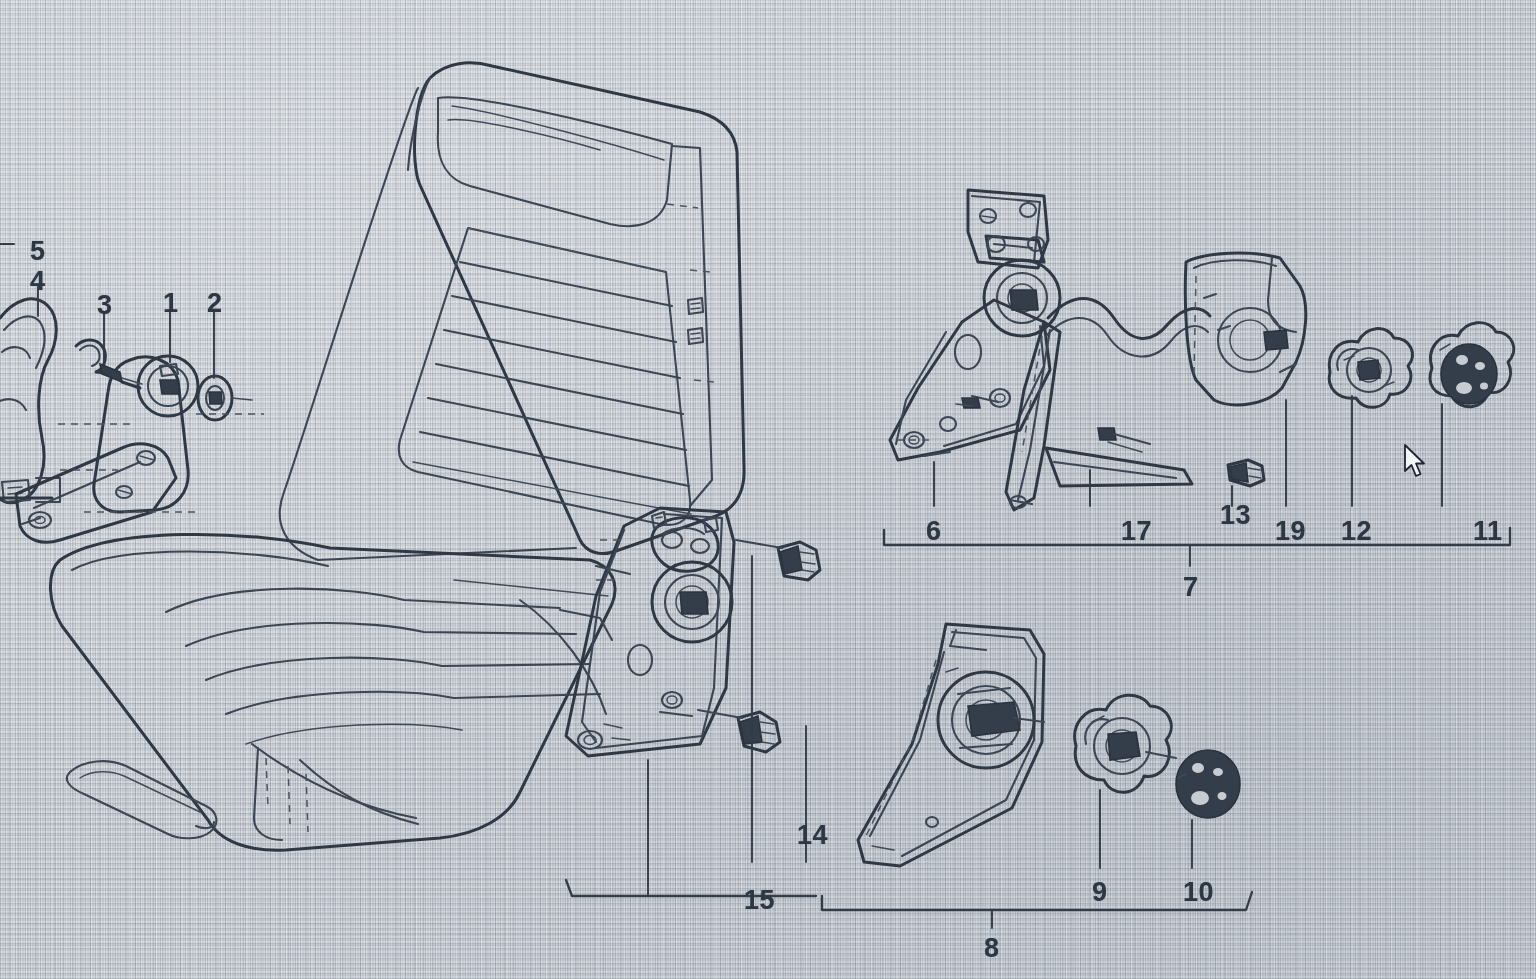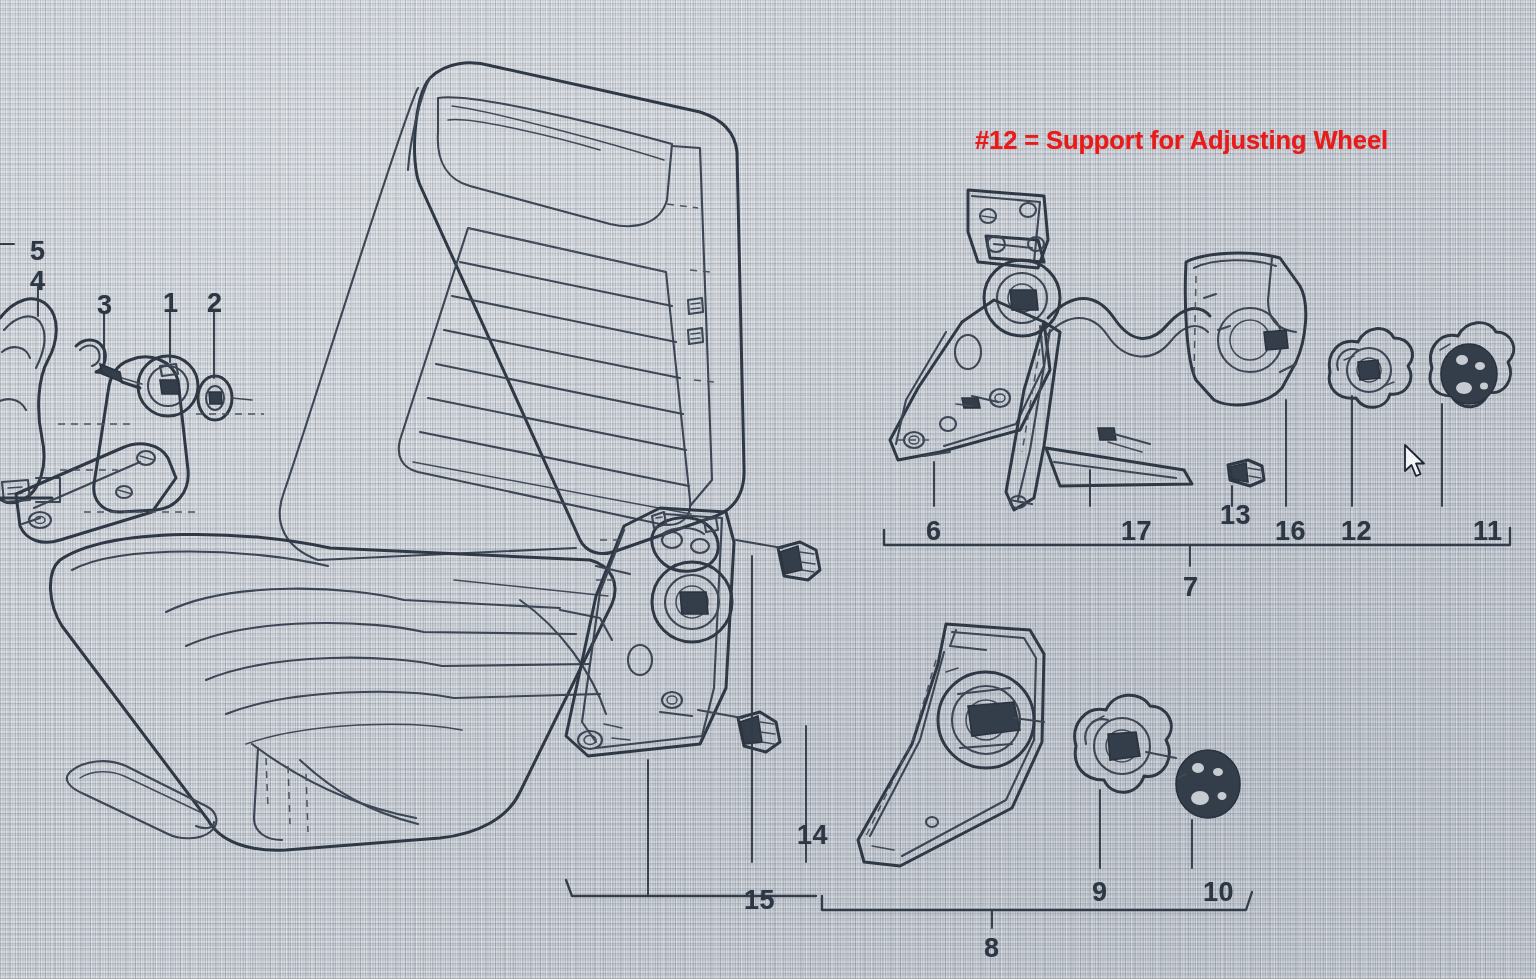--- a/index.html
+++ b/index.html
@@ -430,29 +430,28 @@
   </svg>
 
   <div class="num" style="left: 30px; top: 238px;">5</div>
   <div class="num" style="left: 30px; top: 268px;">4</div>
   <div class="num" style="left: 97px; top: 292px;">3</div>
   <div class="num" style="left: 163px; top: 290px;">1</div>
   <div class="num" style="left: 207px; top: 290px;">2</div>
   <div class="num" style="left: 926px; top: 518px;">6</div>
   <div class="num" style="left: 1082px; top: 518px; padding-left: 39px;">17</div>
   <div class="num" style="left: 1220px; top: 502px;">13</div>
-  <div class="num" style="left: 1275px; top: 518px;">16</div>
+  <div class="num" style="left: 1275px; top: 518px;">19</div>
   <div class="num" style="left: 1341px; top: 518px;">12</div>
   <div class="num" style="left: 1430px; top: 518px; margin-left: 43px;">11</div>
   <div class="num" style="left: 1183px; top: 574px;">7</div>
   <div class="num" style="left: 744px; top: 887px;">15</div>
   <div class="num" style="left: 797px; top: 822px;">14</div>
   <div class="num" style="left: 1092px; top: 879px;">9</div>
-  <div class="num" style="left: 1183px; top: 879px; margin-left: 20px;">10</div>
+  <div class="num" style="left: 1183px; top: 879px;">10</div>
   <div class="num" style="left: 984px; top: 935px;">8</div>
 
-  <div id="annotation" style="left: 975px; top: 126px; color: rgb(232, 26, 26);">#12 = Support for Adjusting Wheel</div>
 
   <svg id="cursor" viewBox="0 0 26 36" style="left: 1403px; top: 444px;">
     <path d="M2 1 L2 27 L8.5 21 L13 32 L17.5 30 L13 19.5 L21 19.5 Z" fill="#f2f4f6" stroke="#1e2530" stroke-width="1.8" stroke-linejoin="round"></path>
   </svg>
 
 </div>
 
 </body></html>

